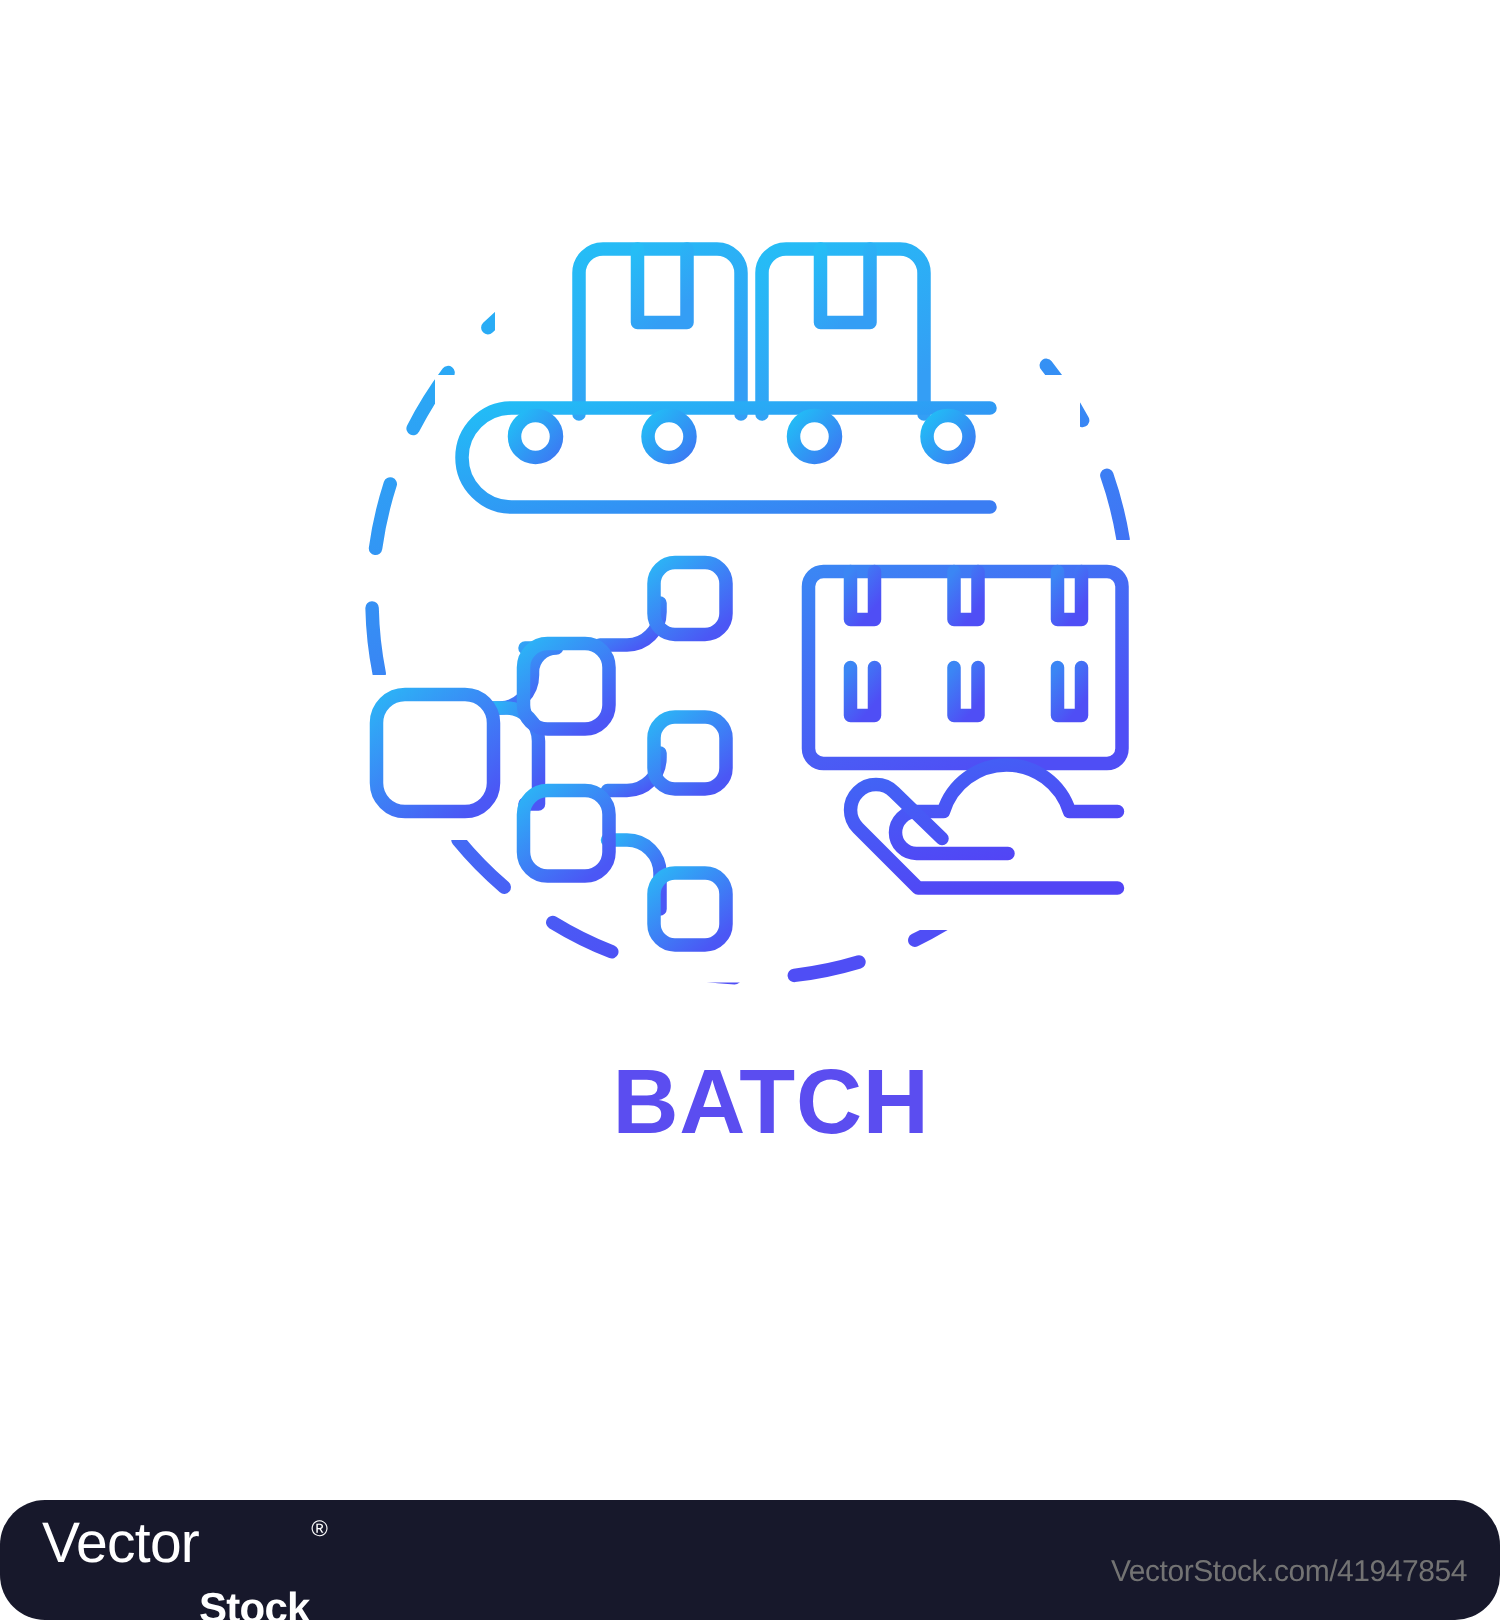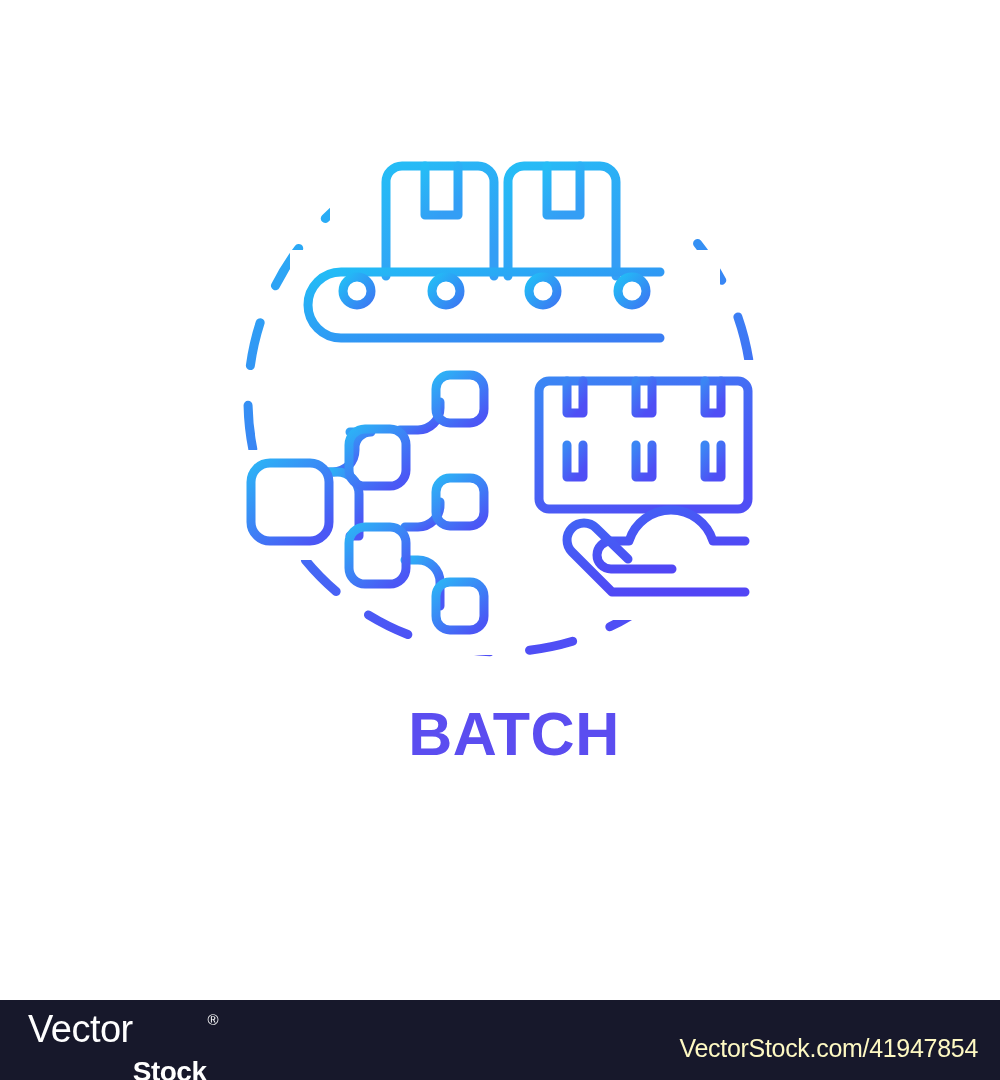--- a/index.html
+++ b/index.html
@@ -60,20 +60,21 @@
     left: 0;
     top: 1000px;
     width: 1000px;
     height: 80px;
     background: #17182b;
     display: flex;
     align-items: center;
     justify-content: space-between;
     box-sizing: border-box;
     padding: 16px 22px 0 28px;
+    border-radius: 30px;
   }
   #brand-logo {
     display: flex;
     align-items: flex-start;
     color: #ffffff;
     user-select: none;
   }
   #brand-logo .brand-light {
     font-family: "Liberation Sans", sans-serif;
     font-weight: 300;
@@ -92,22 +93,22 @@
   #brand-logo .brand-reg {
     font-family: "Liberation Sans", sans-serif;
     font-size: 15px;
     line-height: 1;
     position: relative;
     top: 2px;
     margin-left: 1px;
   }
   #footer-url {
     font-family: "Liberation Sans", sans-serif;
-    font-size: 25px;
-    color: #fef9c3;
+    font-size: 20px;
+    color: #737373;
     letter-spacing: -0.3px;
     user-select: none;
   }
 </style>
 </head>
 <body>
 
 <div id="artboard">
   <svg viewBox="0 0 1000 1000" xmlns="http://www.w3.org/2000/svg">
     <defs>

